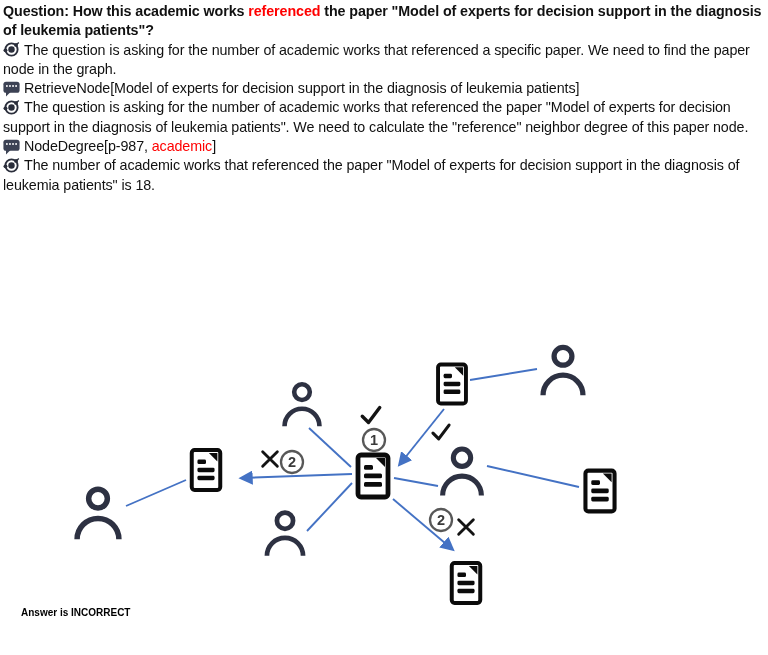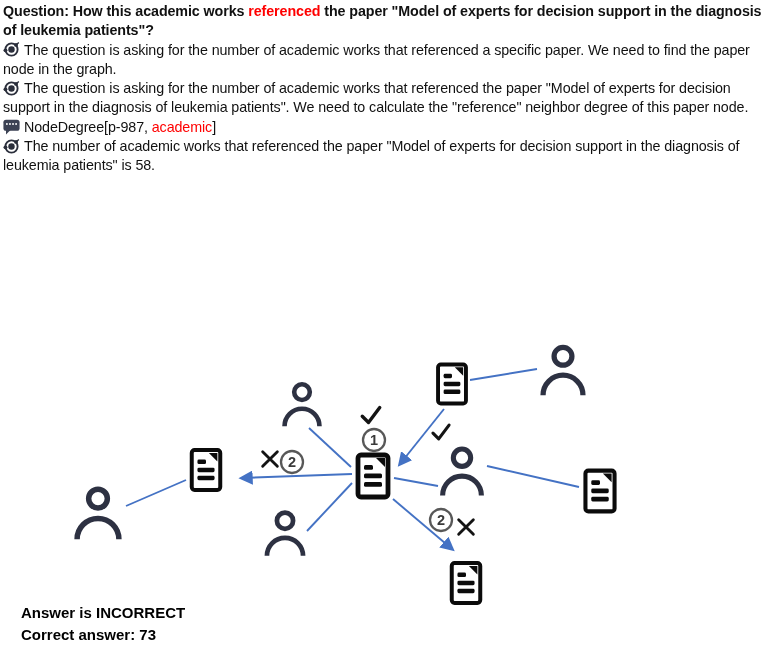--- a/index.html
+++ b/index.html
@@ -13,37 +13,45 @@
   }
   #text-block p{margin:0;}
   .q{font-weight:700;}
   .red{color:#FF0000;margin-top:24px;}
   .b{font-weight:700;}
   .ticon{display:inline-block;width:17px;height:17px;vertical-align:-3.5px;margin-right:4px;}
   .ticon svg{display:block;width:17px;height:17px;}
   #diagram{position:absolute;left:0;top:0;width:768px;height:655px;z-index:1;}
   #footer{
     position:absolute;left:21px;top:602px;z-index:2;
-    font-size:15px;font-weight:700;line-height:21.5px;color:#000;
+    font-size:10px;font-weight:700;line-height:21.5px;color:#000;
   }
 </style>
 </head>
 <body>
 
 <div>
   <div id="text-block">
     <p id="question" class="q"><span class="b">Question: How this academic works </span><span class="red b">referenced</span><span class="b"> the paper "Model of experts for decision support in the diagnosis of leukemia patients"?</span></p>
     <div id="trace-steps">
         <p><span class="ticon"><svg viewBox="0 0 20 20" xmlns="http://www.w3.org/2000/svg">
               <circle cx="10" cy="10" r="7.2" fill="none" stroke="#2A2E3B" stroke-width="2.2"></circle>
               <circle cx="10" cy="10" r="3.8" fill="#2A2E3B"></circle>
               <circle cx="2.9" cy="11" r="2.3" fill="#2A2E3B"></circle>
               <circle cx="15.4" cy="4.6" r="2.3" fill="#2A2E3B"></circle>
               <path d="M 15.4 4.6 L 18.6 1.8" stroke="#2A2E3B" stroke-width="1.6"></path>
             </svg></span><span>The question is asking for the number of academic works that referenced a specific paper. We need to find the paper node in the graph.</span></p>
+        <p><span class="ticon"><svg viewBox="0 0 20 20" xmlns="http://www.w3.org/2000/svg">
+              <rect x="0.5" y="2" width="19" height="13" rx="3" fill="#3C4254"></rect>
+           <path d="M 3.5 13.5 L 3.5 19.5 L 9.5 13.5 Z" fill="#3C4254"></path>
+           <circle cx="4.6" cy="7" r="1.15" fill="#fff"></circle>
+              <circle cx="8.2" cy="7" r="1.15" fill="#fff"></circle>
+           <circle cx="11.8" cy="7" r="1.15" fill="#fff"></circle>
+              <circle cx="15.4" cy="7" r="1.15" fill="#fff"></circle>
+            </svg></span><span>RetrieveNode[Model of experts for decision support in the diagnosis of leukemia patients]</span></p>
         <p><span class="ticon"><svg viewBox="0 0 20 20" xmlns="http://www.w3.org/2000/svg">
               <circle cx="10" cy="10" r="7.2" fill="none" stroke="#2A2E3B" stroke-width="2.2"></circle>
               <circle cx="10" cy="10" r="3.8" fill="#2A2E3B"></circle>
               <circle cx="2.9" cy="11" r="2.3" fill="#2A2E3B"></circle>
               <circle cx="15.4" cy="4.6" r="2.3" fill="#2A2E3B"></circle>
               <path d="M 15.4 4.6 L 18.6 1.8" stroke="#2A2E3B" stroke-width="1.6"></path>
             </svg></span><span>The question is asking for the number of academic works that referenced the paper "Model of experts for decision support in the diagnosis of leukemia patients". We need to calculate the "reference" neighbor degree of this paper node.</span></p>
         <p><span class="ticon"><svg viewBox="0 0 20 20" xmlns="http://www.w3.org/2000/svg">
               <rect x="0.5" y="2" width="19" height="13" rx="3" fill="#3C4254"></rect>
            <path d="M 3.5 13.5 L 3.5 19.5 L 9.5 13.5 Z" fill="#3C4254"></path>
@@ -51,21 +59,21 @@
               <circle cx="8.2" cy="7" r="1.15" fill="#fff"></circle>
            <circle cx="11.8" cy="7" r="1.15" fill="#fff"></circle>
               <circle cx="15.4" cy="7" r="1.15" fill="#fff"></circle>
             </svg></span><span>NodeDegree[p-987, </span><span class="red">academic</span><span>]</span></p>
         <p><span class="ticon"><svg viewBox="0 0 20 20" xmlns="http://www.w3.org/2000/svg">
               <circle cx="10" cy="10" r="7.2" fill="none" stroke="#2A2E3B" stroke-width="2.2"></circle>
               <circle cx="10" cy="10" r="3.8" fill="#2A2E3B"></circle>
               <circle cx="2.9" cy="11" r="2.3" fill="#2A2E3B"></circle>
               <circle cx="15.4" cy="4.6" r="2.3" fill="#2A2E3B"></circle>
               <path d="M 15.4 4.6 L 18.6 1.8" stroke="#2A2E3B" stroke-width="1.6"></path>
-            </svg></span><span>The number of academic works that referenced the paper "Model of experts for decision support in the diagnosis of leukemia patients" is 58.</span></p>
+            </svg></span><span>The number of academic works that referenced the paper "Model of experts for decision support in the diagnosis of leukemia patients" is 18.</span></p>
       </div>
   </div>
 
   <svg id="diagram" viewBox="0 0 768 655" xmlns="http://www.w3.org/2000/svg">
       <defs>
         <marker id="arr" viewBox="0 0 10 10" refX="7.5" refY="5" markerWidth="7.5" markerHeight="7.5" orient="auto-start-reverse">
           <path d="M 0 0 L 10 5 L 0 10 z" fill="#4472C4"></path>
         </marker>
       </defs>
       <line x1="470" y1="380" x2="537" y2="369" stroke="#4472C4" stroke-width="1.9"></line>
@@ -153,15 +161,14 @@
         <circle r="11" fill="#fff" stroke="#585858" stroke-width="2.3"></circle>
         <text y="5" text-anchor="middle" font-size="14.5" font-weight="600" font-family="Liberation Sans, sans-serif" fill="#3A3A3A">2</text>
       </g>
       <g transform="translate(466,527) scale(1.05)">
         <path d="M -7 -7 L 7 7 M 7 -7 L -7 7" fill="none" stroke="#141414" stroke-width="2.7" stroke-linecap="round"></path>
       </g>
     </svg>
 
   <div id="footer">
     <div>Answer is INCORRECT</div>
-    <div>Correct answer: 73</div>
   </div>
 </div>
 
 </body></html>

